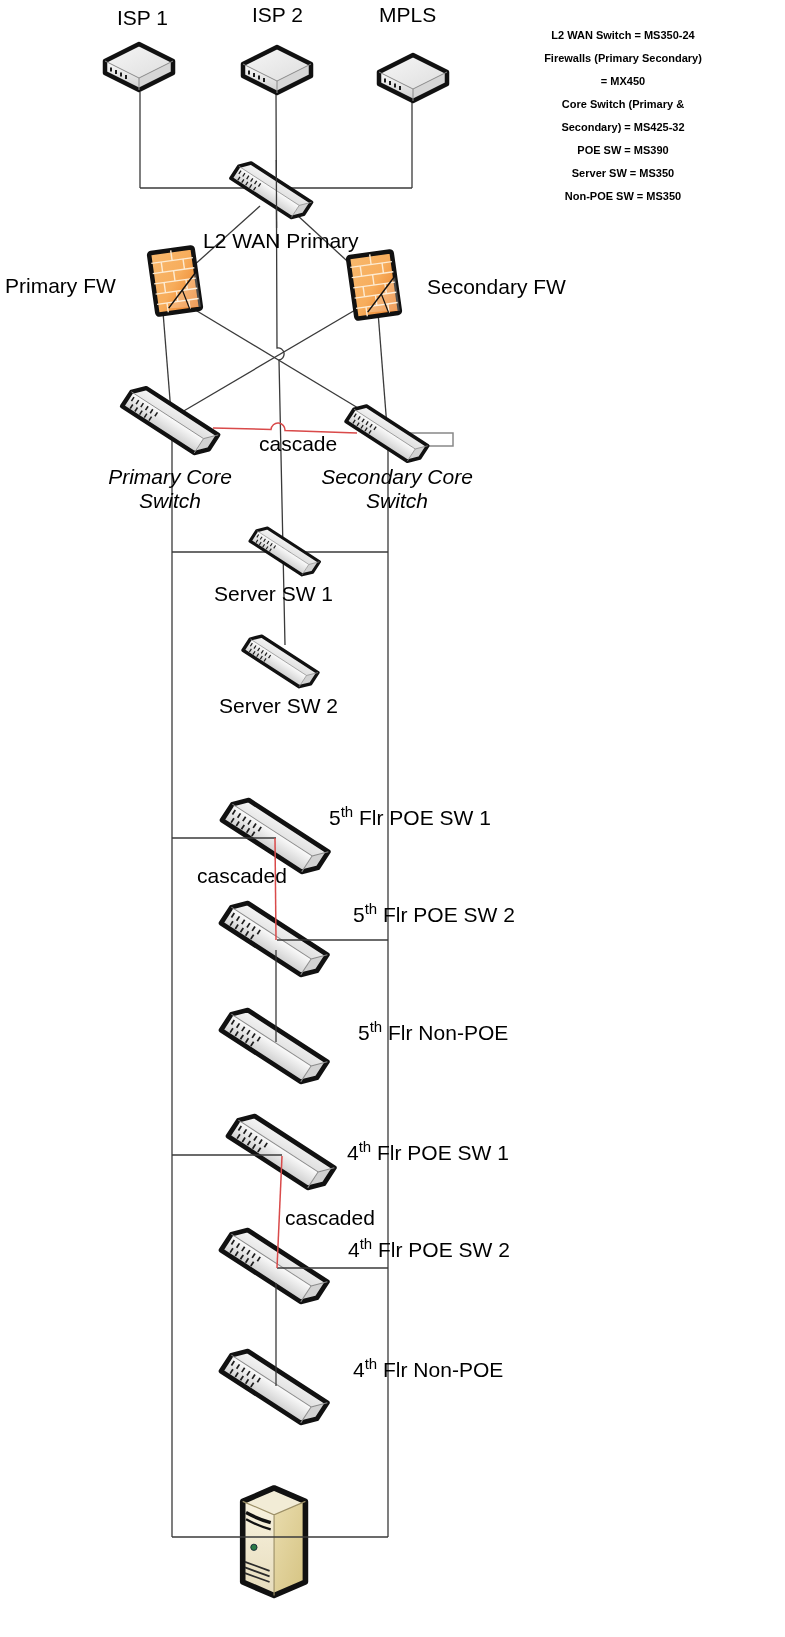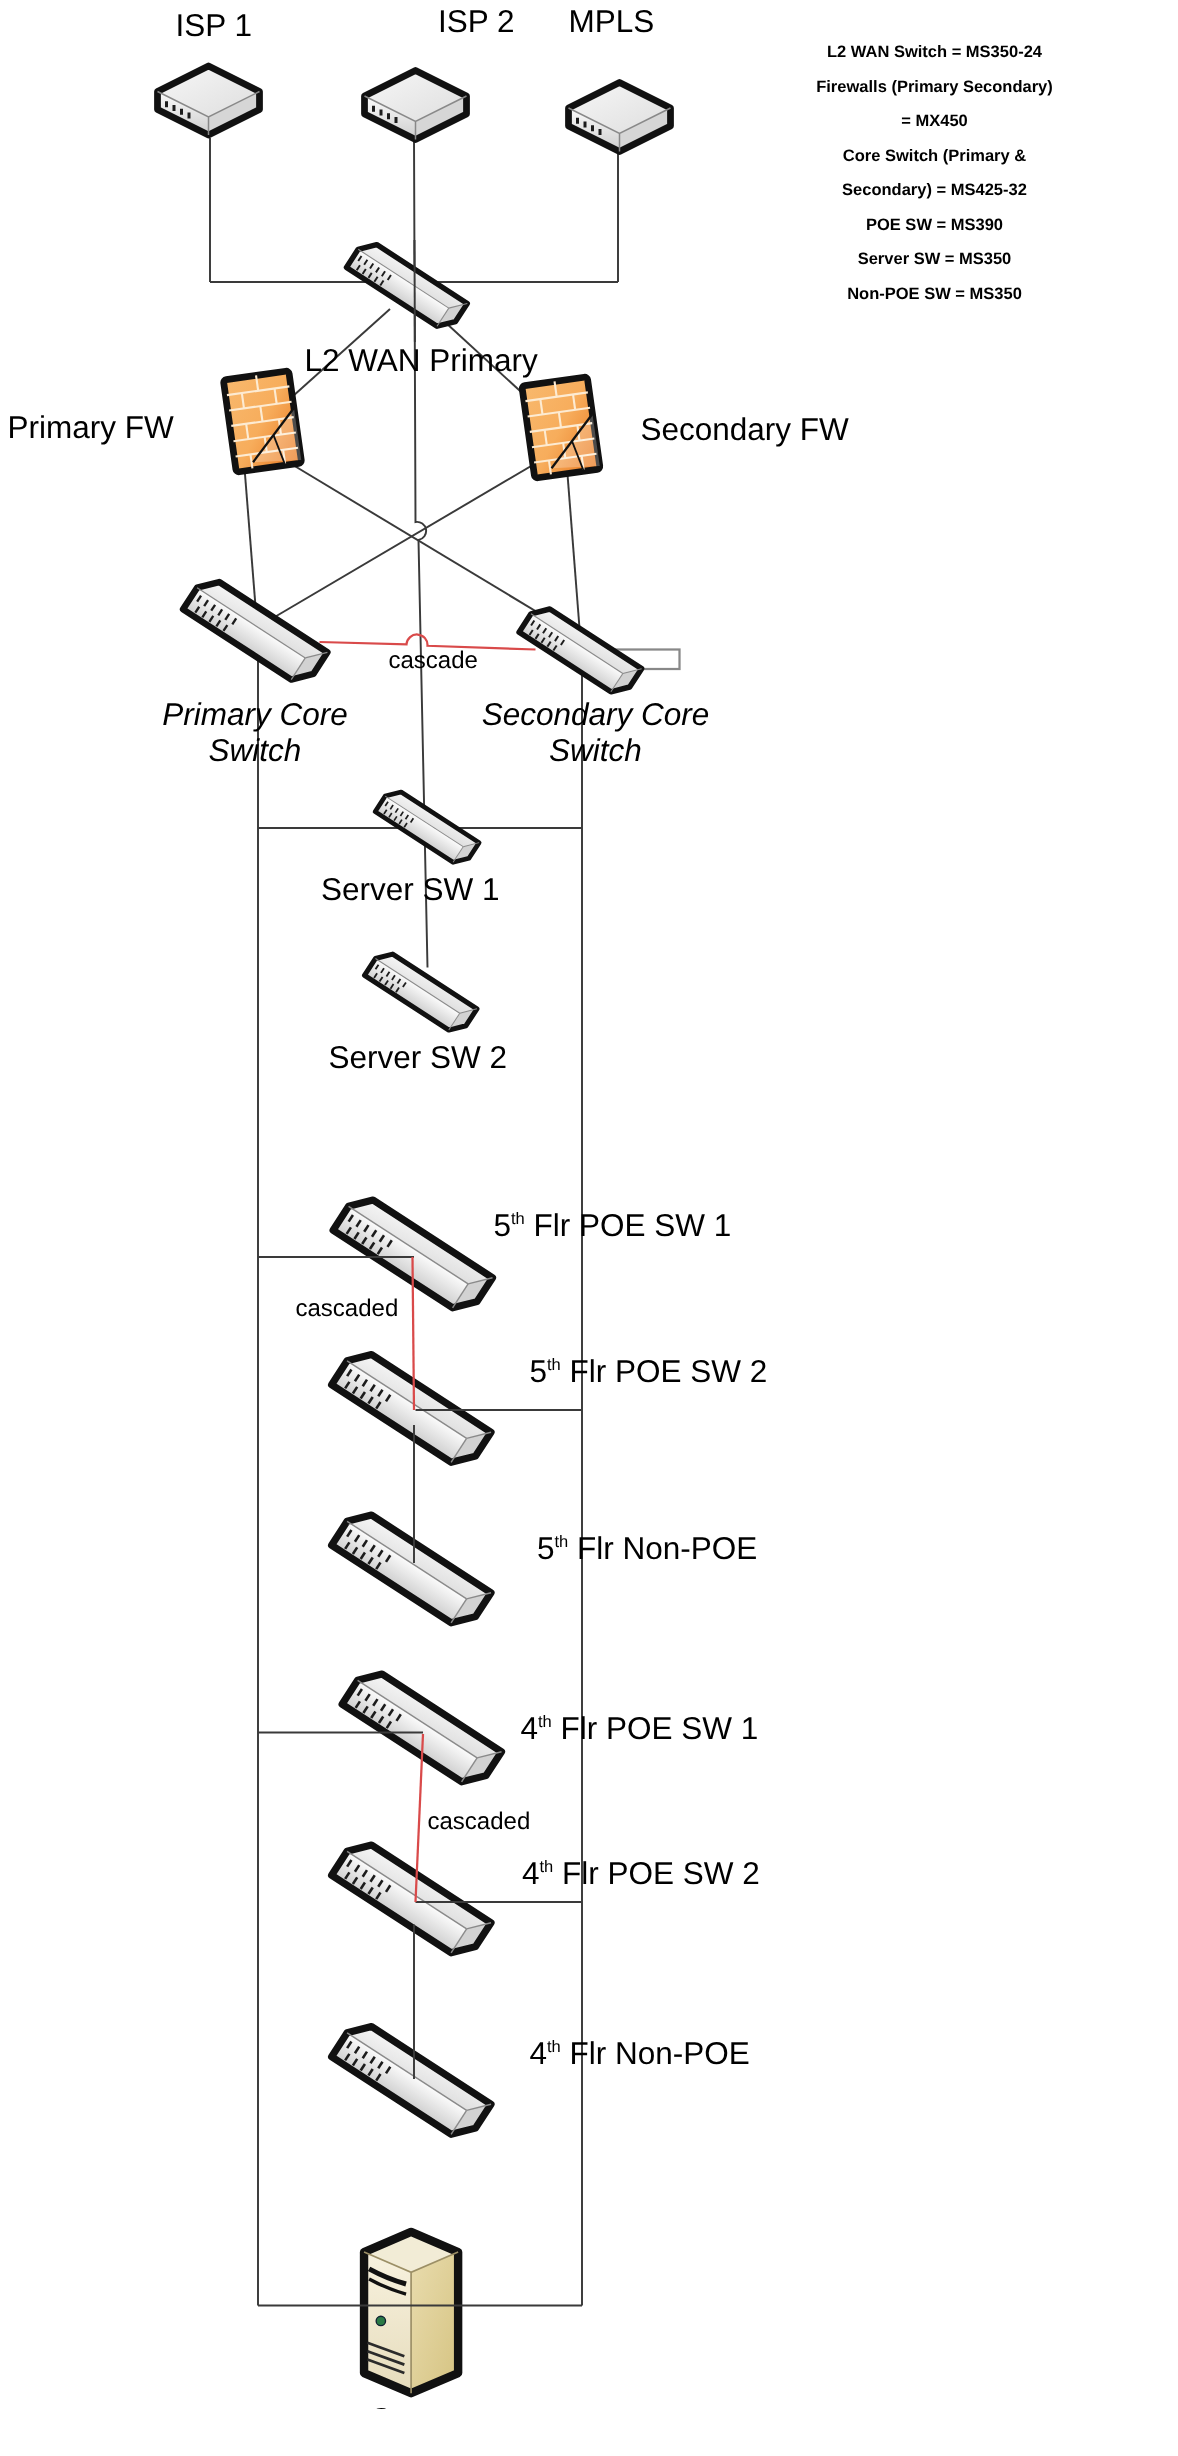--- a/index.html
+++ b/index.html
@@ -2,23 +2,23 @@
 <html><head>
 <meta charset="utf-8">
 <style>
   html,body{margin:0;padding:0;background:#fff;}
   #canvas{
     position:relative;width:785px;height:1606px;background:#ffffff;overflow:hidden;
     font-family:"Liberation Sans","DejaVu Sans",sans-serif;color:#000;
   }
   #net-svg{position:absolute;left:0;top:0;}
   .lbl{position:absolute;font-size:21px;line-height:1.15;white-space:nowrap;color:#000;}
-  .lbl.small{font-size:16px;}
+  .lbl.small{font-size:21px;}
   .lbl.center{text-align:center;white-space:normal;font-style:italic;}
-  .lbl sup{font-size:11px;line-height:0;}
+  .lbl sup{font-size:15px;line-height:0;}
   #legend{
     position:absolute;left:462px;top:24px;width:322px;
     font-weight:bold;font-size:11px;line-height:23px;text-align:center;white-space:nowrap;
   }
 </style>
 </head>
 <body>
 
 <div id="canvas">
 
@@ -173,21 +173,21 @@
       <path d="M172,1537 L388,1537"></path>
     </g>
     <g fill="none" stroke-width="1.5">
       <path d="M213,428 L271,429.5 A7,7 0 0 1 285,430.5 L357,433" stroke="#d94a4a"></path>
       <path d="M275,838 L276,940" stroke="#d94a4a"></path>
       <path d="M282,1156 L277,1268" stroke="#d94a4a"></path>
     </g>
   </svg>
 
   <div class="lbl" style="left:117px;top:6px;">ISP 1</div>
-  <div class="lbl" style="left:252px;top:3px;margin-left:40px;">ISP 2</div>
+  <div class="lbl" style="left:252px;top:3px;">ISP 2</div>
   <div class="lbl" style="left:379px;top:3px;">MPLS</div>
 
   <div id="legend">
     <div>L2 WAN Switch = MS350-24</div>
     <div>Firewalls (Primary Secondary)</div>
     <div>= MX450</div>
     <div>Core Switch (Primary &amp;</div>
     <div>Secondary) = MS425-32</div>
     <div>POE SW = MS390</div>
     <div>Server SW = MS350</div>

